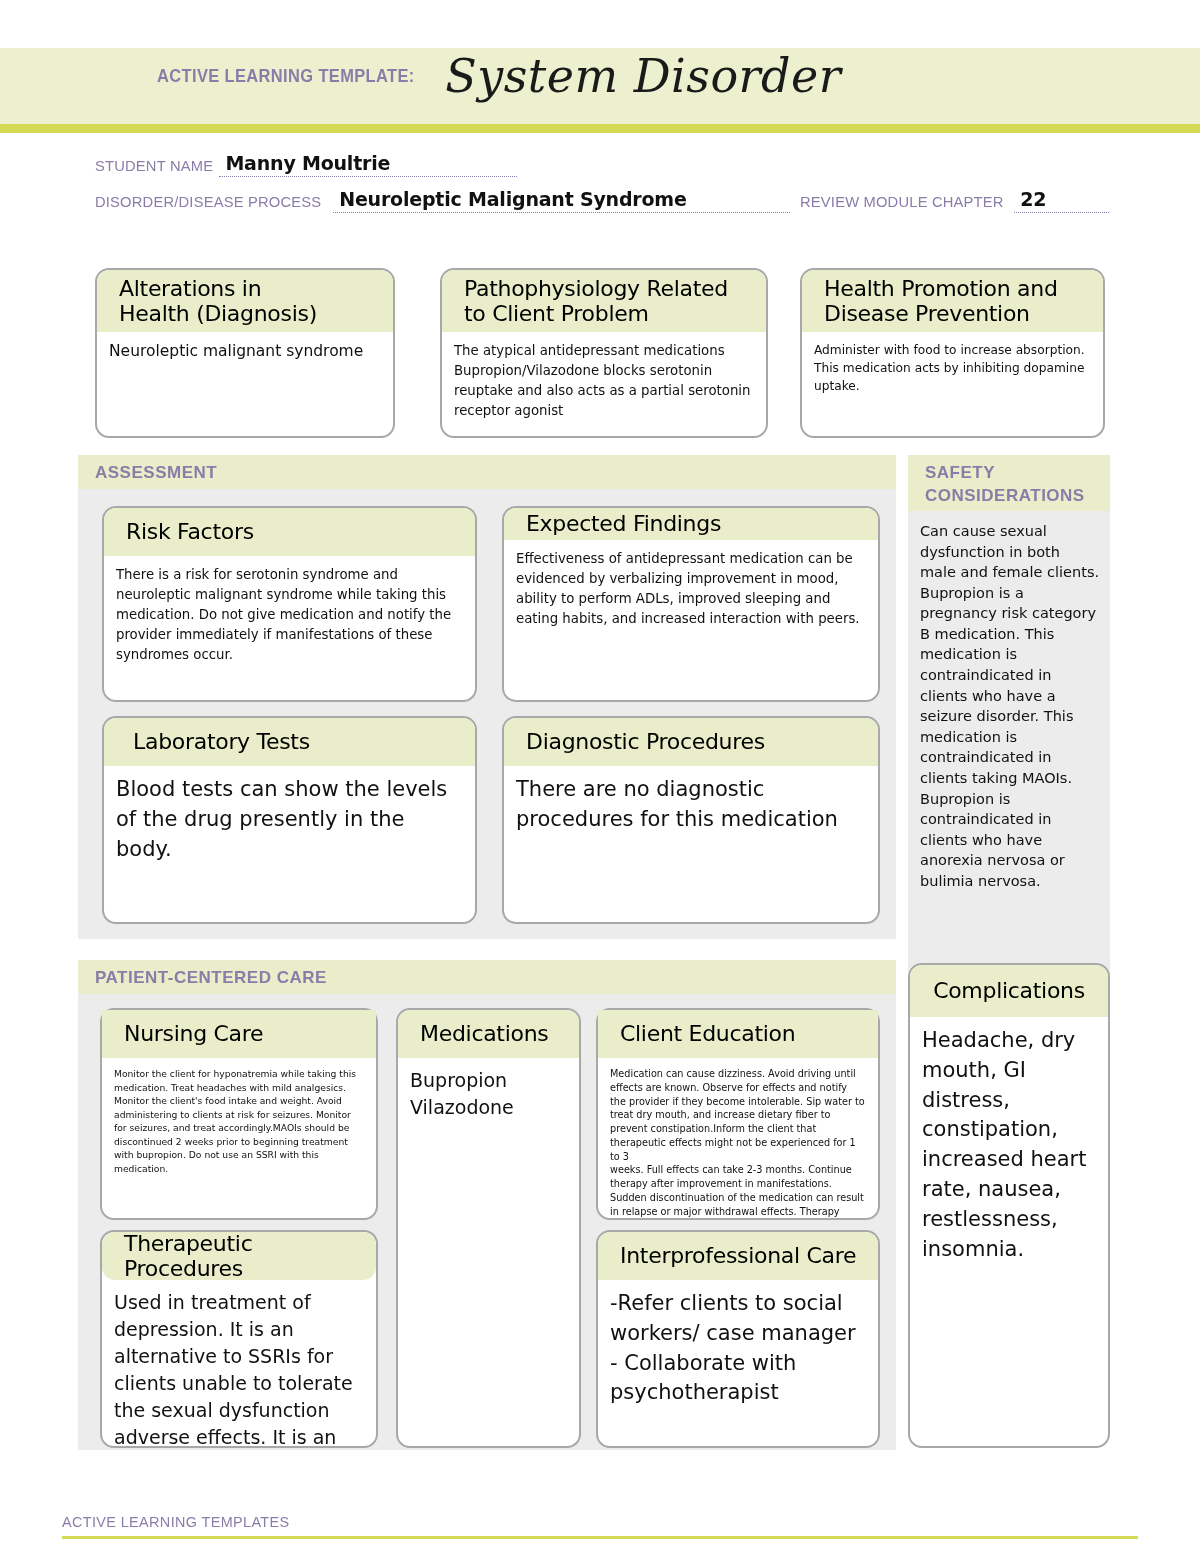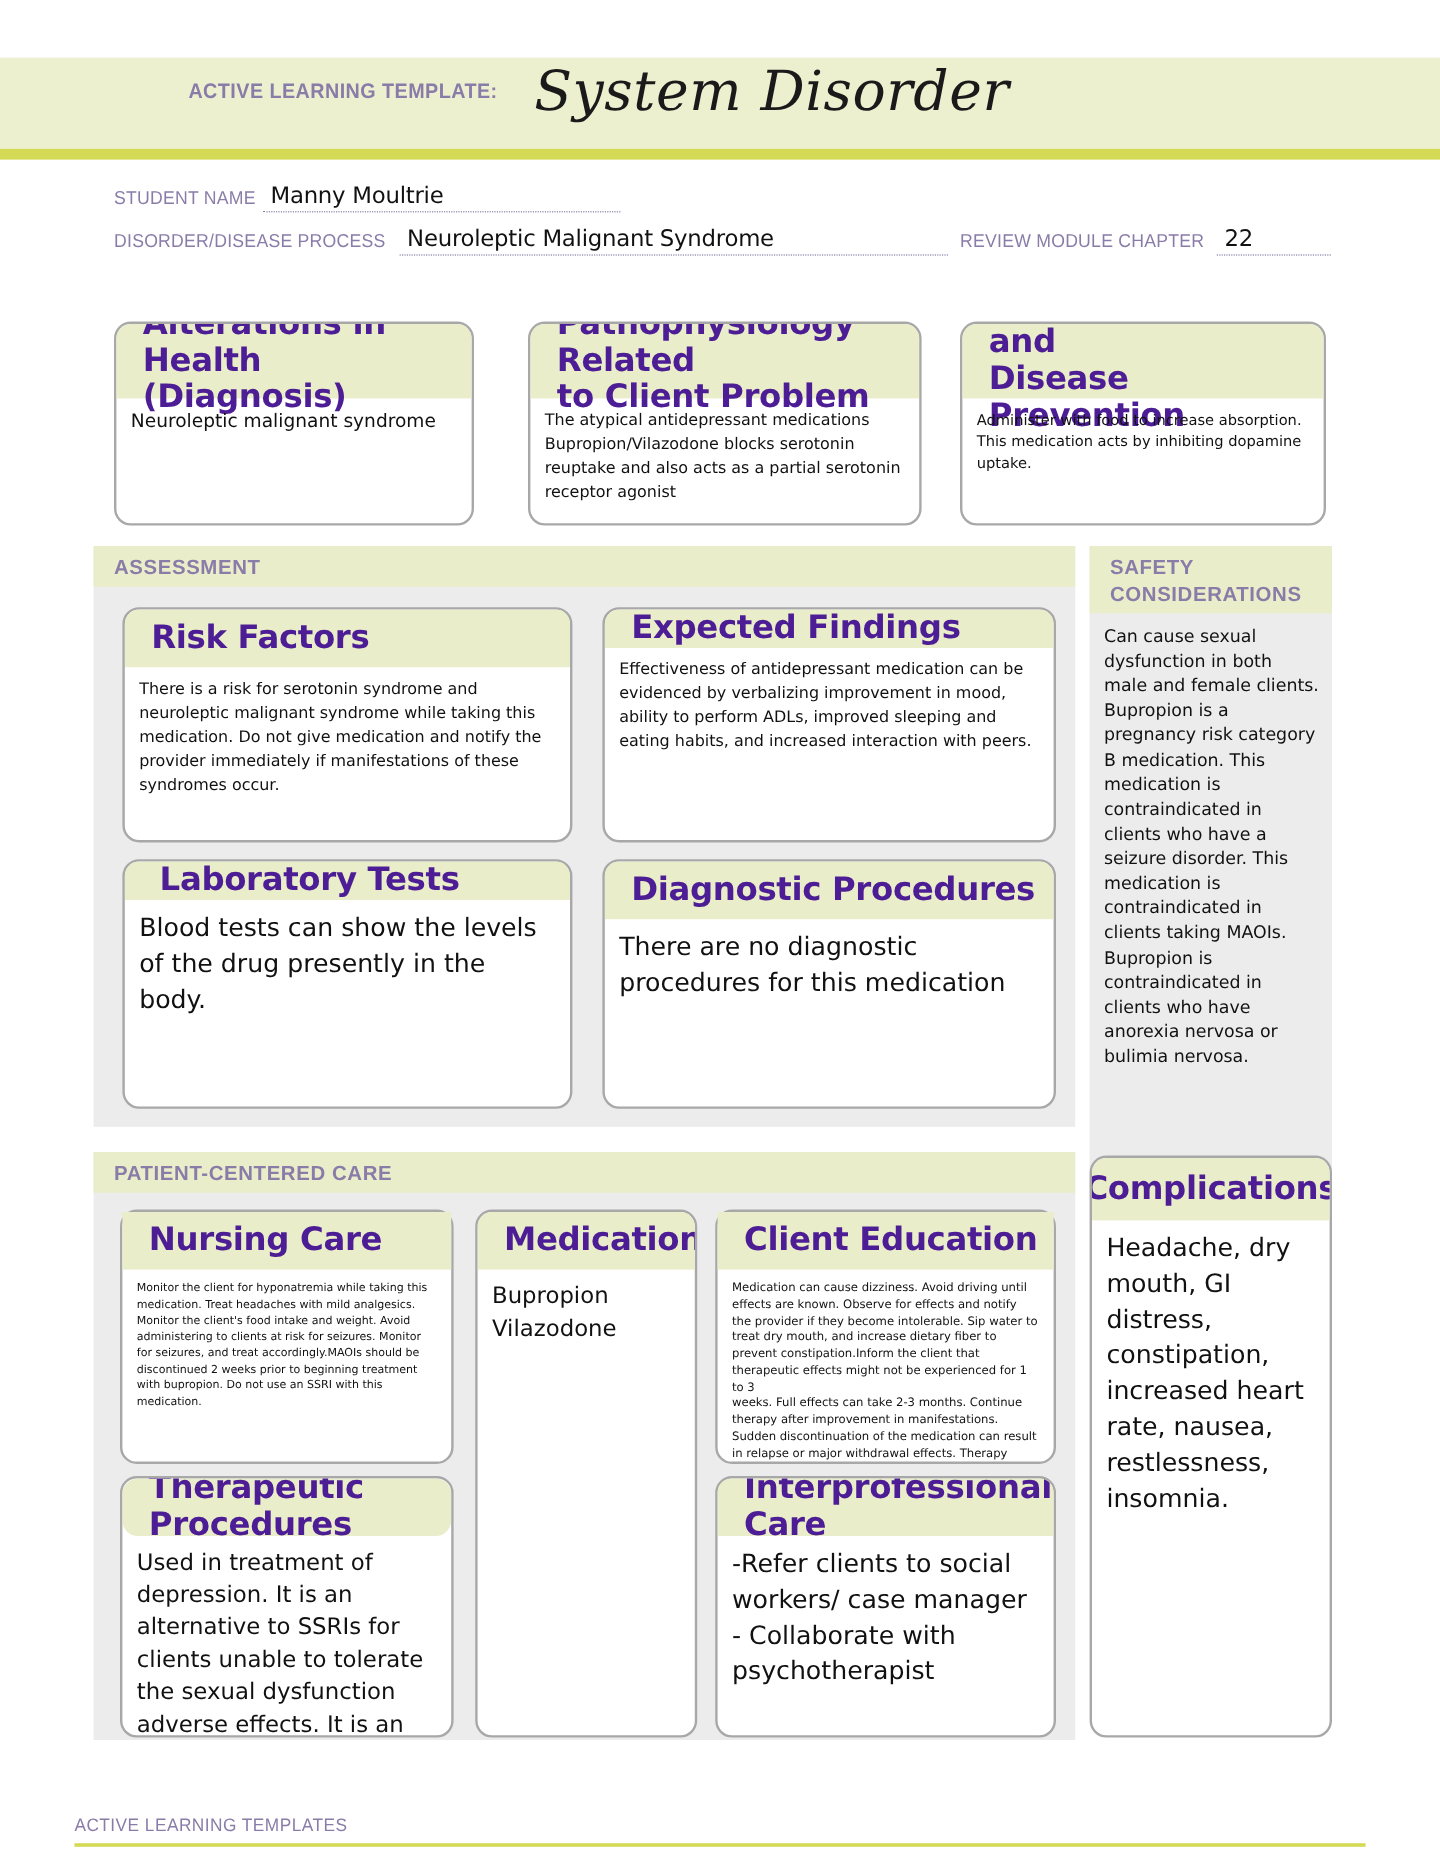--- a/index.html
+++ b/index.html
@@ -50,21 +50,21 @@
     color:#8a7ca8;font-size:15.5px;letter-spacing:.2px;
     transform:scaleX(.95);transform-origin:left bottom;
     padding-bottom:2px;
   }
   .form-fill{
     position:relative;
     border-bottom:1px dotted #8a7ca8;
     padding:0 4px 2px 6px;
     font-size:19px;color:#111;
     font-family:"DejaVu Sans", sans-serif;
-    font-weight:400;
+    font-weight:700;
     letter-spacing:-.2px;
   }
   #row-student{left:95px;top:152px;}
   #fill-student{width:288px;}
   #row-disorder{left:95px;top:188px;}
   #fill-disorder{width:447px;}
   #row-chapter{left:800px;top:188px;}
   #fill-chapter{width:85px;}
 
   
@@ -77,25 +77,25 @@
     overflow:hidden;
   }
   .card-head{
     background:#eaedc9;
     box-sizing:border-box;
     display:flex;align-items:center;
     padding-left:22px;
   }
   .card-head-text{
     font-family:"DejaVu Sans", sans-serif;
-    font-size:27px;
-    color:#4c1d95;
+    font-size:22px;
+    color:#000000;
     line-height:1.14;
     letter-spacing:-.3px;
-    font-weight:700;
+    font-weight:400;
   }
   .card-body{
     box-sizing:border-box;
     padding:9px 12px 6px 12px;
     color:#111;
     font-family:"DejaVu Sans", sans-serif;
   }
 
   
   .panel{
@@ -135,21 +135,21 @@
   #body-alterations{font-size:15.5px;line-height:1.4;}
 
   
   #panel-assessment{left:78px;top:455px;width:818px;height:484px;}
   #panel-assessment .panel-head{width:818px;height:34px;}
   #card-risk{left:102px;top:506px;width:375px;height:196px;}
   #card-risk .card-head{height:48px;}
   #card-findings{left:502px;top:506px;width:378px;height:196px;}
   #card-findings .card-head{height:32px;}
   #card-lab{left:102px;top:716px;width:375px;height:208px;}
-  #card-lab .card-head{height:32px;padding-left:29px;}
+  #card-lab .card-head{height:48px;padding-left:29px;}
   #card-diag{left:502px;top:716px;width:378px;height:208px;}
   #card-diag .card-head{height:48px;}
 
   
   #panel-safety{left:908px;top:455px;width:202px;height:545px;}
   #panel-safety .panel-head{width:202px;height:56px;flex-direction:column;}
   #safety-body{
     padding:10px 10px 0 12px;
     font-family:"DejaVu Sans", sans-serif;
     font-size:14.5px;line-height:1.42;color:#111;

